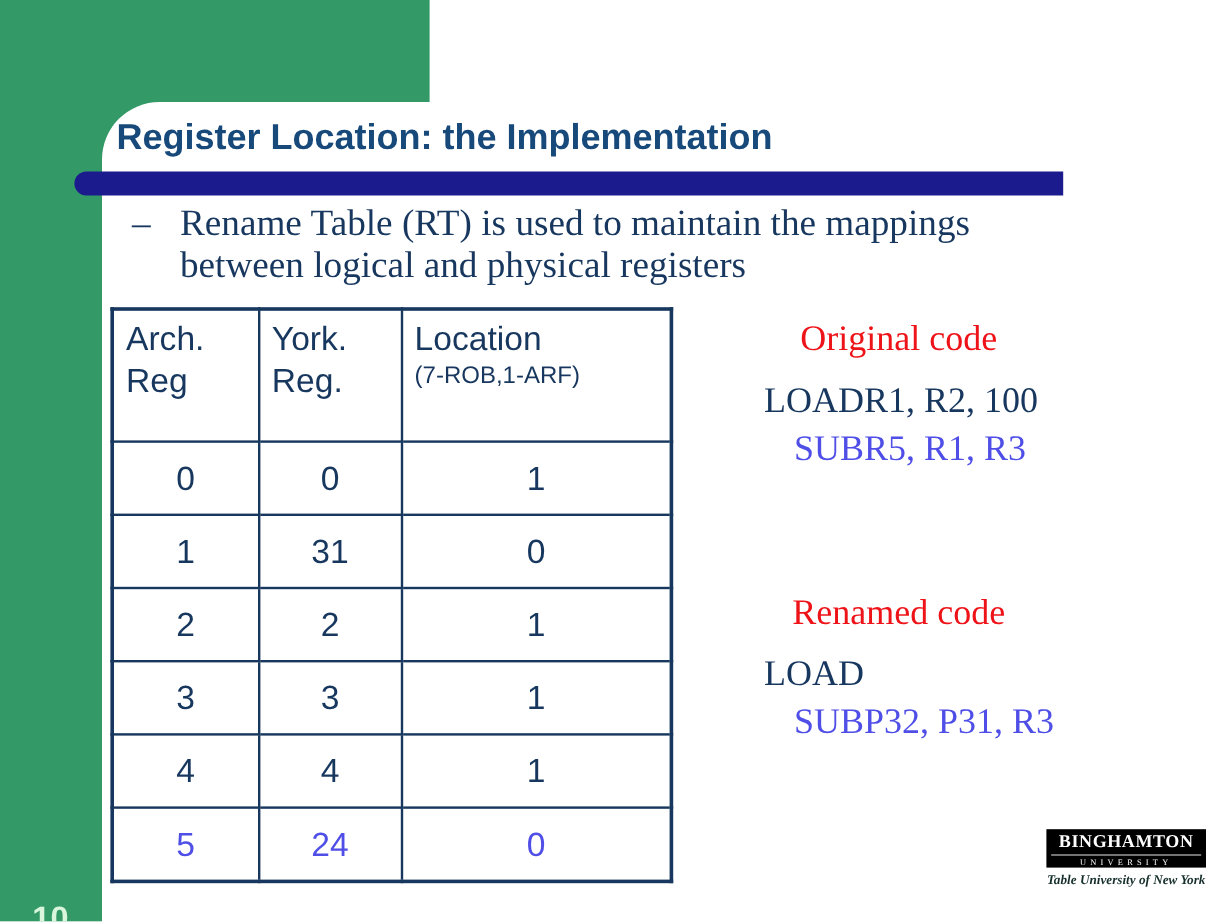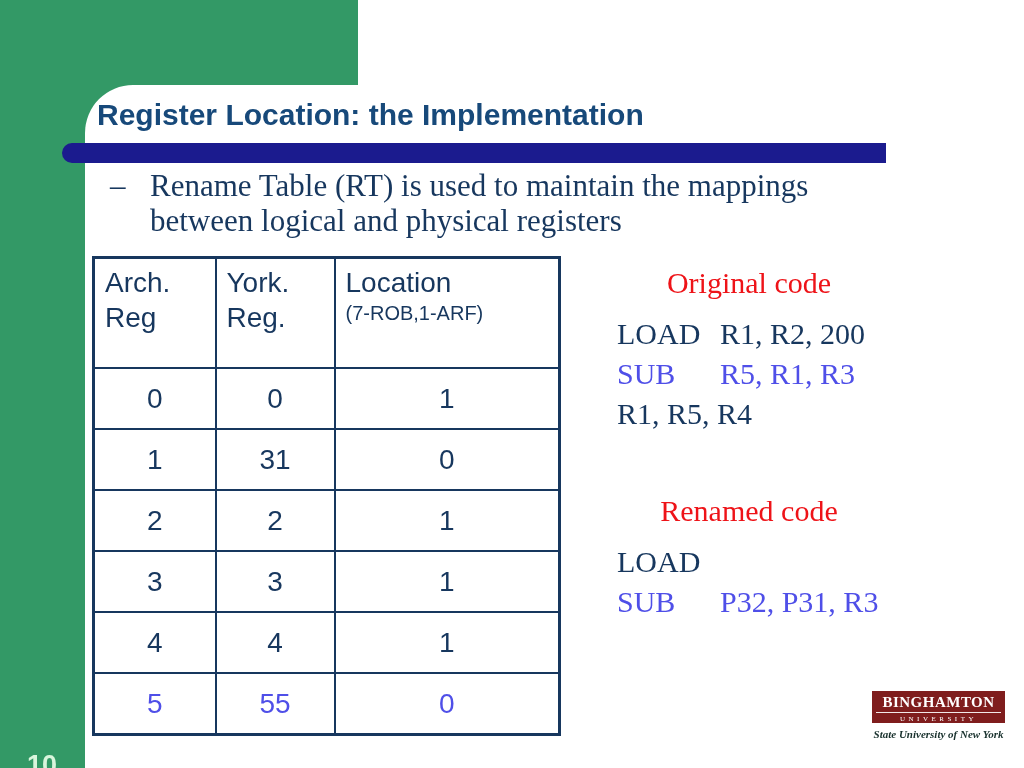--- a/index.html
+++ b/index.html
@@ -47,34 +47,34 @@
   }
   .rt thead .sub{font-size:20px;line-height:26px;}
   .rt tbody td{height:57px;text-align:center;font-size:28px;}
   .violet{color:#4F4FE8;}
   
   .code-heading{
     position:absolute;width:264px;text-align:center;
     font-family:"Liberation Serif",serif;font-size:30px;color:#EE1318;line-height:36px;
   }
   .code-block{position:absolute;font-family:"Liberation Serif",serif;font-size:30px;color:#17375E;}
-  .code-line{display:flex;height:40px;line-height:40px;}
+  .code-line{display:flex;height:40px;line-height:40px;text-align:right;}
   .code-line .op{width:103px;flex:0 0 103px;}
   #orig-heading{left:617px;top:265px;}
   #orig-lines{left:617px;top:314px;}
   #ren-heading{left:617px;top:493px;}
   #ren-lines{left:617px;top:542px;}
   
   .page-number{
     position:absolute;left:18px;top:722px;width:48px;text-align:center;
     font-size:27px;font-weight:bold;color:#D9F5DC;margin-top:28px;
   }
   .logo{position:absolute;left:872px;top:691px;width:133px;text-align:center;}
   .logo-box{
-    background:#7f1d1d;width:133px;height:32px;color:#ffffff;
+    background:#000000;width:133px;height:32px;color:#ffffff;
     font-family:"Liberation Serif",serif;
   }
   .logo-name{font-size:15px;font-weight:bold;line-height:17px;padding-top:3px;letter-spacing:0.5px;}
   .logo-sub{
     font-size:7px;letter-spacing:3.5px;line-height:9px;
     border-top:1px solid rgba(255,255,255,0.9);margin:1px 4px 0 4px;padding-top:2px;
   }
   .logo-tagline{
     margin-top:5px;font-family:"Liberation Serif",serif;
     font-size:11px;font-weight:bold;font-style:italic;color:#17302C;
@@ -140,39 +140,38 @@
         <td>3</td>
         <td>1</td>
       </tr>
       <tr>
         <td>4</td>
         <td>4</td>
         <td>1</td>
       </tr>
       <tr class="violet">
         <td>5</td>
-        <td>55</td>
+        <td>24</td>
         <td>0</td>
       </tr>
     </tbody>
   </table>
 </div>
 
 <div id="orig-heading" class="code-heading">Original code</div>
 <div id="orig-lines" class="code-block">
   <div class="code-line">
     <span class="op">LOAD</span>
-    <span class="args">R1, R2, 200</span>
+    <span class="args">R1, R2, 100</span>
   </div>
   <div class="code-line violet">
     <span class="op">SUB</span>
     <span class="args">R5, R1, R3</span>
   </div>
   <div class="code-line">
-    <span class="args">R1, R5, R4</span>
   </div>
 </div>
 
 <div id="ren-heading" class="code-heading">Renamed code</div>
 <div id="ren-lines" class="code-block">
   <div class="code-line">
     <span class="op">LOAD</span>
   </div>
   <div class="code-line violet">
     <span class="op">SUB</span>
@@ -180,14 +179,14 @@
   </div>
 </div>
 
 <div class="page-number">10</div>
 
 <div class="logo">
   <div class="logo-box">
     <div class="logo-name">BINGHAMTON</div>
     <div class="logo-sub">UNIVERSITY</div>
   </div>
-  <div class="logo-tagline">State University of New York</div>
+  <div class="logo-tagline">Table University of New York</div>
 </div>
 
 </body></html>

